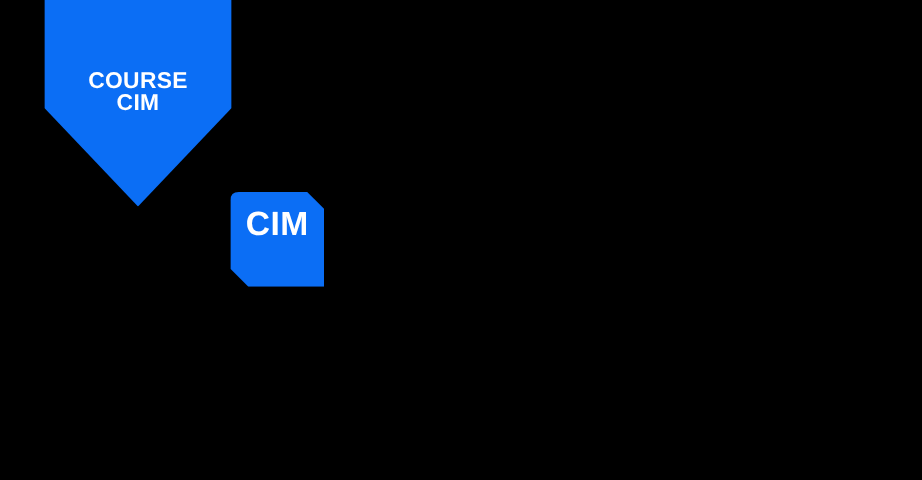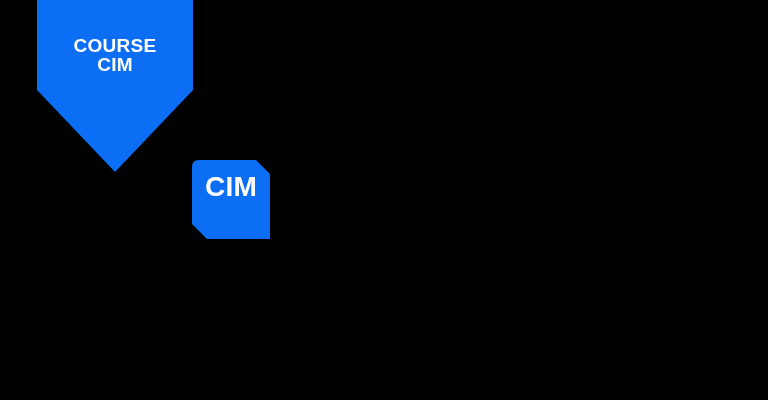--- a/index.html
+++ b/index.html
@@ -30,21 +30,21 @@
   }
   .badge svg {
     position: absolute;
     inset: 0;
     width: 100%;
     height: 100%;
     display: block;
   }
   .badge-text {
     position: absolute;
-    top: 36px;
+    top: 58px;
     left: 0;
     width: 100%;
     text-align: center;
     color: var(--text-on-accent);
     font-weight: bold;
     font-size: 19px;
     line-height: 19px;
     letter-spacing: 0.3px;
   }
 

